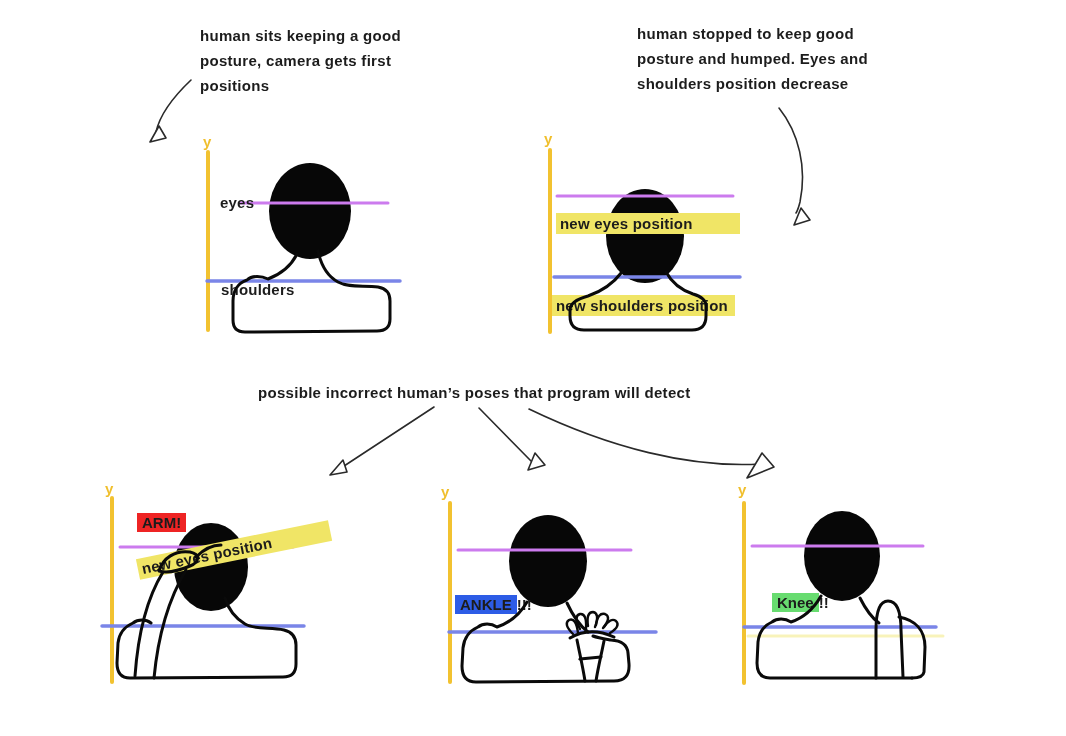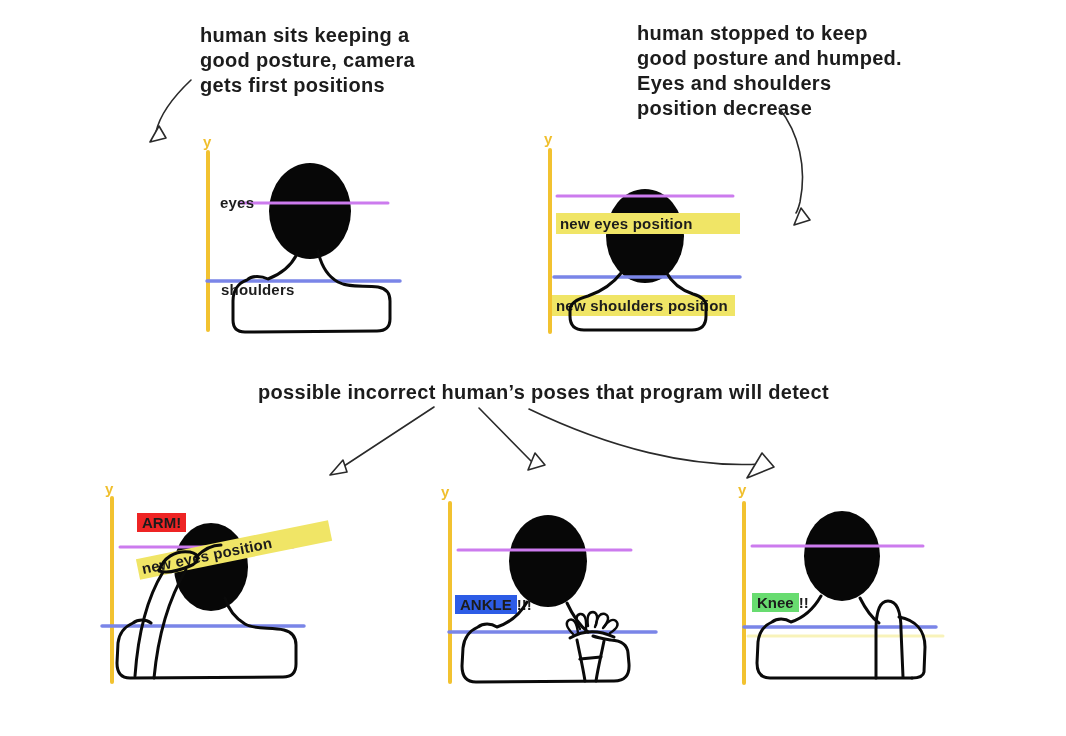--- a/index.html
+++ b/index.html
@@ -5,40 +5,40 @@
   html,body{margin:0;padding:0;background:#ffffff;}
   .stage{
     position:relative;width:1066px;height:736px;background:#ffffff;overflow:hidden;
     font-family:"Liberation Sans","DejaVu Sans",sans-serif;color:#1c1c1c;
   }
   svg.layer{position:absolute;left:0;top:0;width:1066px;height:736px;}
   #base-layer{z-index:1;}
   .labels{position:absolute;left:0;top:0;width:100%;height:100%;z-index:2;}
   #ink-layer{z-index:3;pointer-events:none;}
   .caption{
-    position:absolute;font-size:20px;font-weight:600;line-height:25px;letter-spacing:.3px;
+    position:absolute;font-size:15px;font-weight:600;line-height:25px;letter-spacing:.3px;
   }
   .axis-label{
     position:absolute;font-size:15px;font-weight:600;color:#F0BF2D;
   }
   .line-label{
     position:absolute;font-size:15px;font-weight:600;letter-spacing:.2px;
   }
   .hl-band{
     position:absolute;background:#F0E566;height:21px;font-size:15px;font-weight:600;
     line-height:21px;letter-spacing:.2px;white-space:nowrap;padding-left:4px;box-sizing:border-box;
   }
   .hl-band.tilted{transform:rotate(-11.5deg);transform-origin:left center;}
   .alert{
     position:absolute;font-size:15px;font-weight:700;line-height:21px;white-space:nowrap;
   }
   .alert .chip{padding:1px 5px;}
   .chip-red{background:#EE2424;}
   .chip-blue{background:#2D5CE6;}
-  .chip-green{background:#68DC70;}
+  .chip-green{background:#68DC70;margin-left:20px;}
 </style>
 </head>
 <body>
 
 <div class="stage">
 
   <svg id="base-layer" class="layer" viewBox="0 0 1066 736">
 
     <line x1="208" y1="152" x2="208" y2="330" stroke="#F2C230" stroke-width="4" stroke-linecap="round"></line>
     <ellipse cx="310" cy="211" rx="41" ry="48" fill="#070707"></ellipse>

